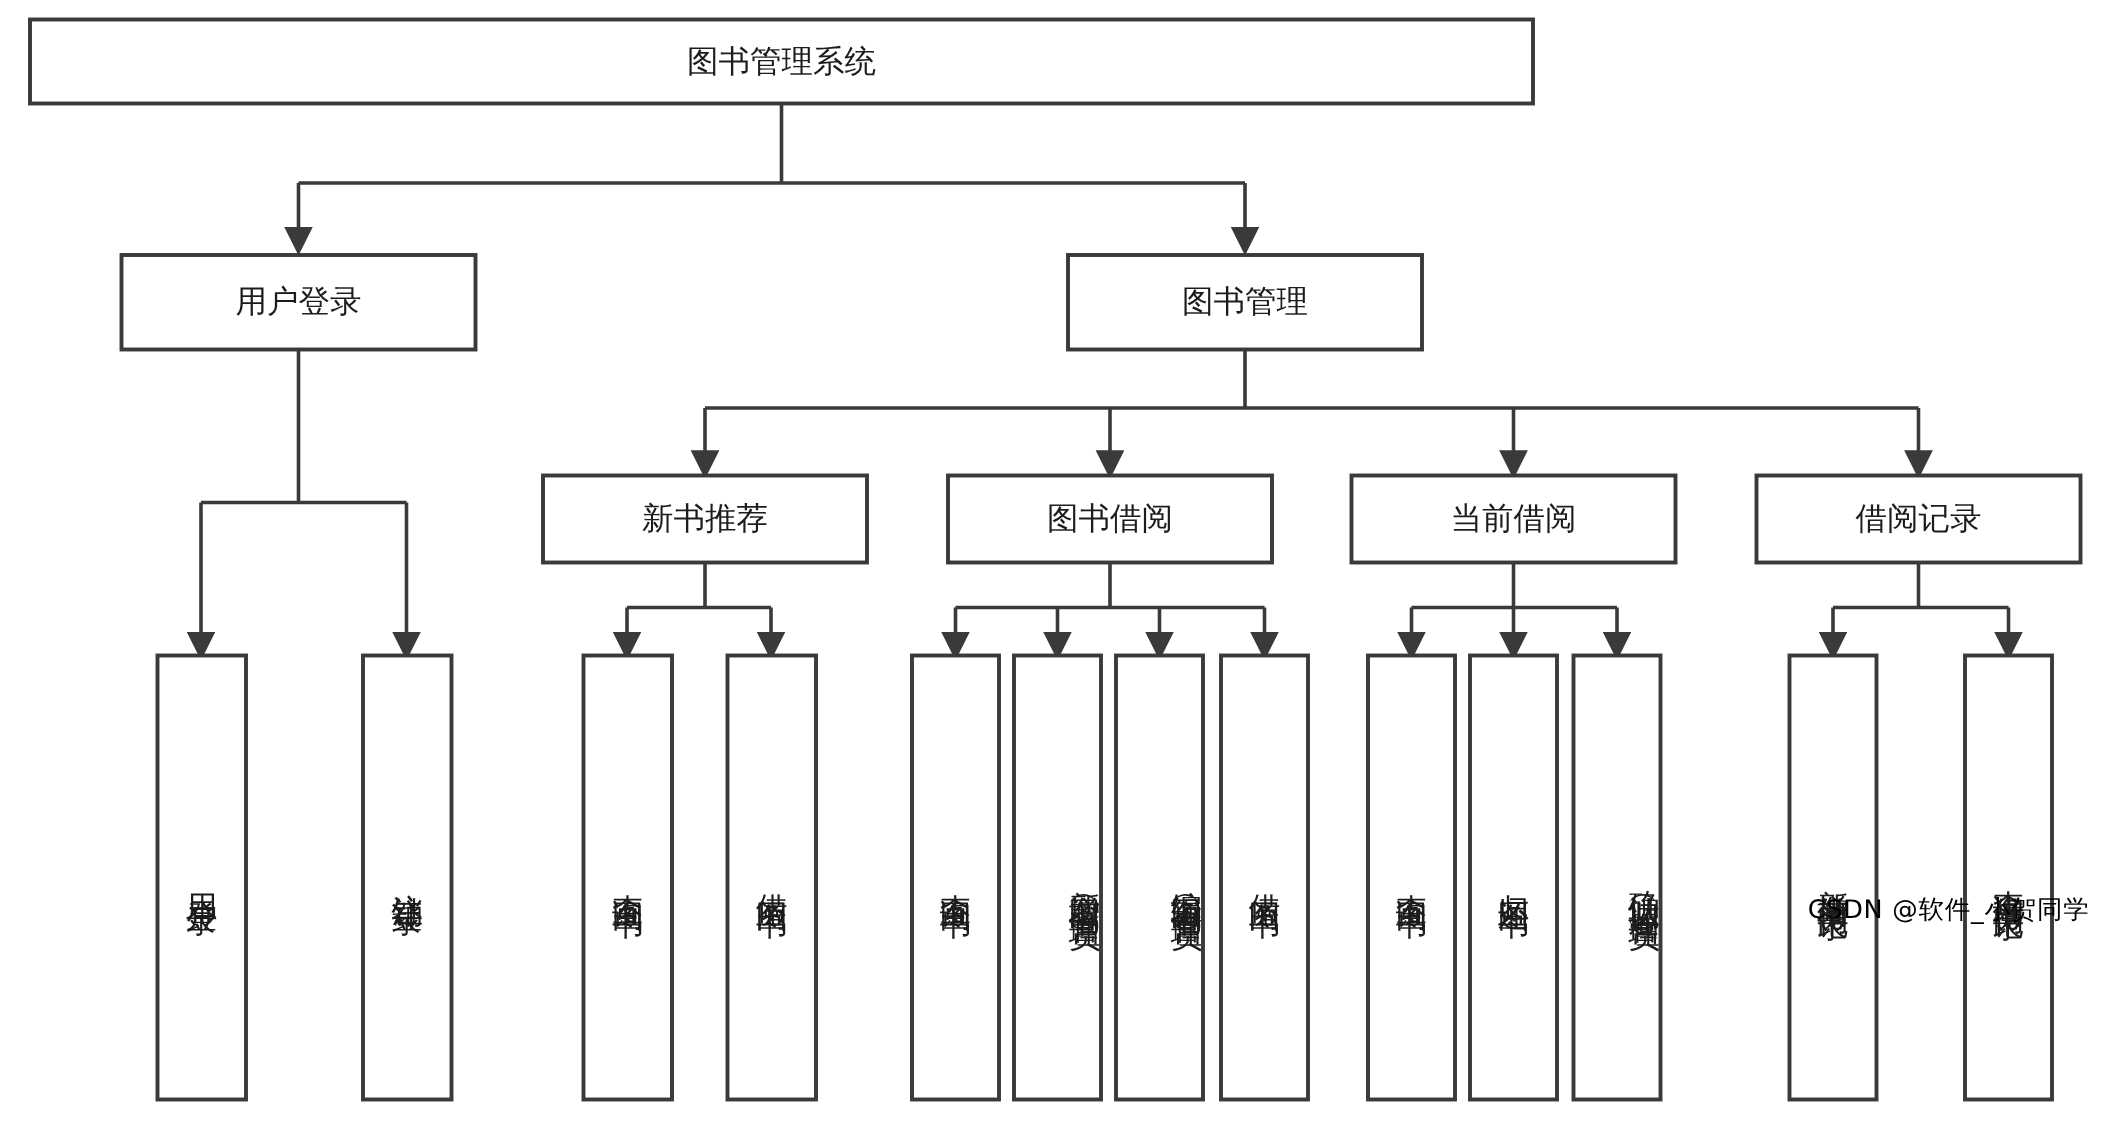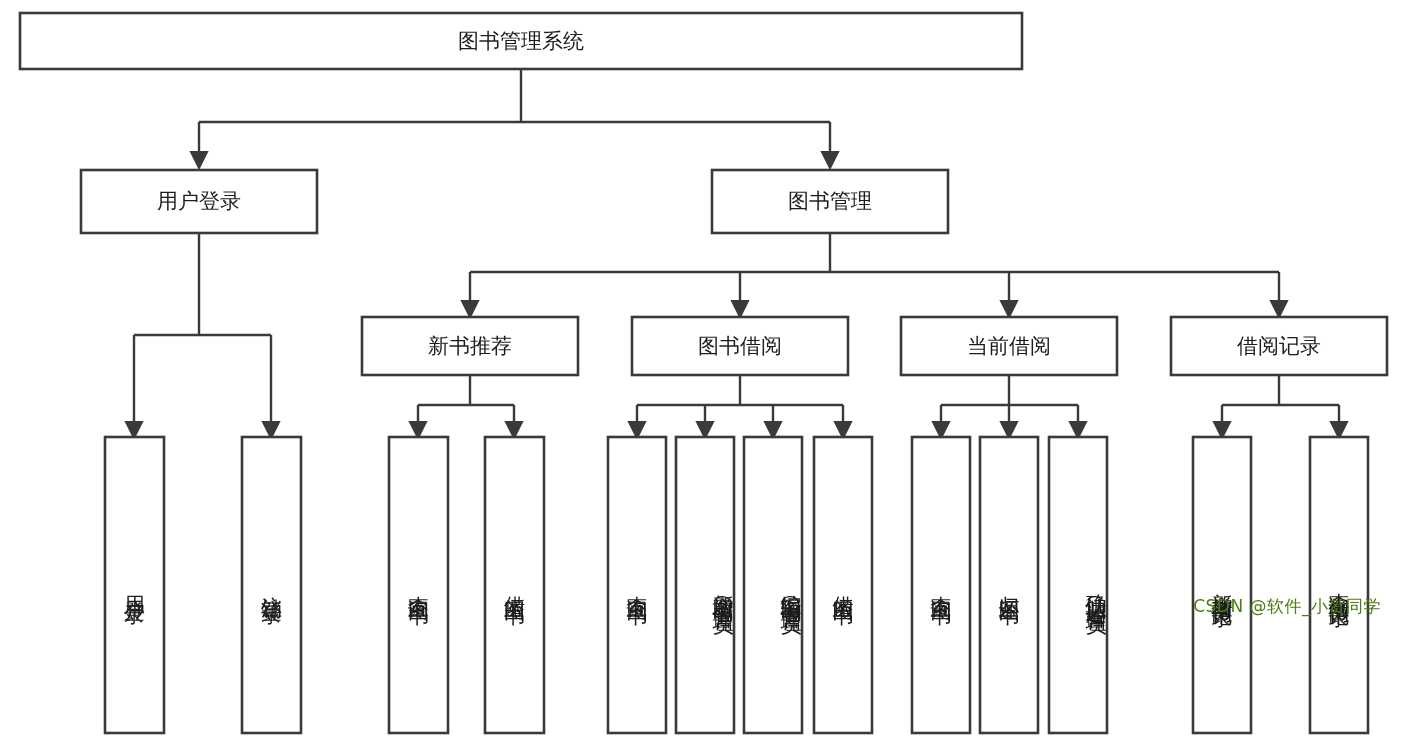--- a/index.html
+++ b/index.html
@@ -50,25 +50,25 @@
     font-size: 21px;
     line-height: 1.05;
     letter-spacing: 3px;
     color: #1c1c1c;
     white-space: nowrap;
     text-align: center;
     pointer-events: none;
   }
   #watermark {
     position: absolute;
-    right: 24px;
+    right: 12px;
     bottom: 6px;
     font-family: "DejaVu Sans", "Liberation Sans", sans-serif;
     font-size: 17px;
-    color: #4d7c0f;
+    color: #000000;
     letter-spacing: 0.5px;
     white-space: nowrap;
   }
 </style>
 </head>
 <body>
 
 <div id="diagram-root">
 
   <svg width="1405" height="747" viewBox="0 0 1405 747">

